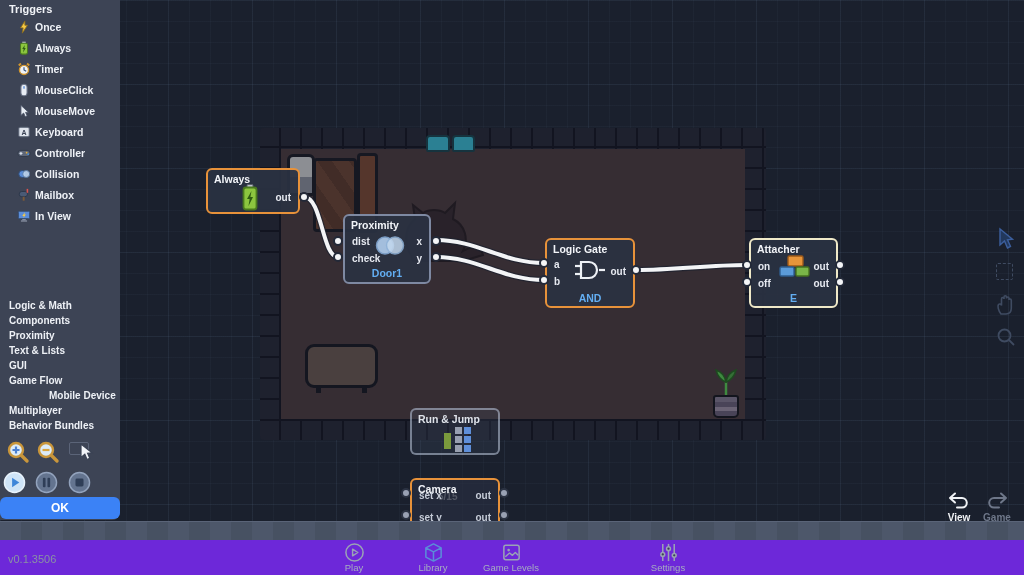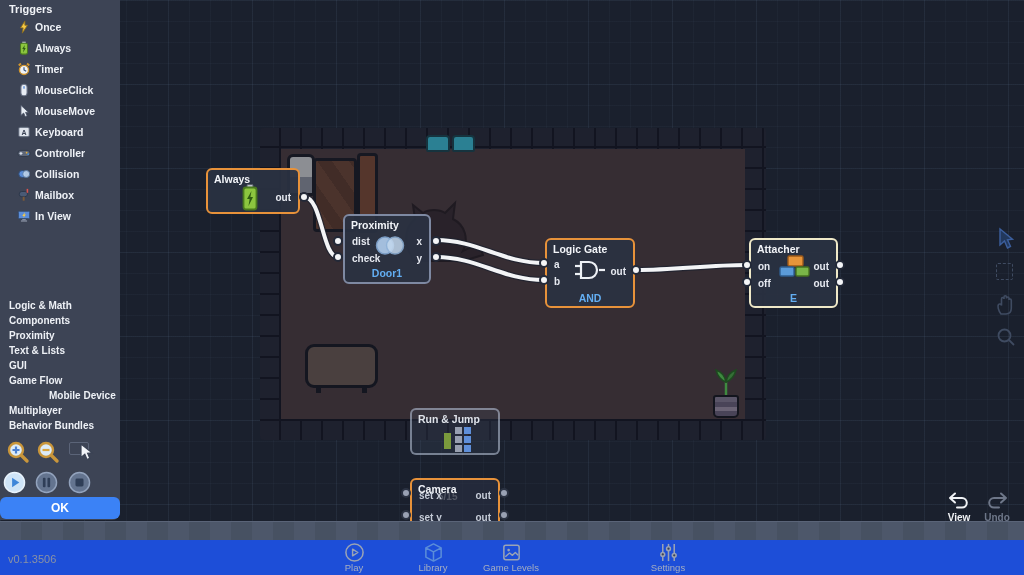--- a/index.html
+++ b/index.html
@@ -56,21 +56,21 @@
   .node.sel { border-color:#e8923a; }
   .node.sel-y { border-color:#efe9c8; }
   .node.ghost { background:rgba(70,80,105,0.22); border:2px solid rgba(190,200,220,0.55); }
   .node.fade { background:rgba(42,49,66,0.6); }
   .counter { position:absolute; left:26px; top:11px; font-size:10px; font-weight:700; color:rgba(255,255,255,0.22); }
   .nicon { position:absolute; }
 
   
   .ground { position:absolute; left:0; top:521px; width:1024px; height:19px; z-index:4;
     background:repeating-linear-gradient(90deg, #4d576a 0 21px, #475162 21px 42px); border-top:1px solid #5a6478; }
-  .bottombar { position:absolute; left:0; top:540px; width:1024px; height:35px; z-index:5; background:#1d4ed8; }
+  .bottombar { position:absolute; left:0; top:540px; width:1024px; height:35px; z-index:5; background:#6d28d9; }
   .bb-item { position:absolute; top:2px; width:78px; height:33px; text-align:center; cursor:pointer; }
   .bb-item svg { display:block; margin:0 auto; }
   .bb-label { font-size:9.5px; color:#a6aec0; margin-top:-1px; display:block; }
 
   
   .sidebar { position:absolute; left:0; top:0; width:120px; height:520px; z-index:6; background:#3d4455; border-radius:0 0 8px 0; }
   .sb-header { position:absolute; left:9px; top:3px; font-size:11px; font-weight:700; color:#f1f3f7; }
   .trig { position:absolute; left:0; width:120px; height:17px; cursor:pointer; }
   .trig .ticon { position:absolute; left:17px; top:1px; }
   .trig .tlabel { position:absolute; left:35px; top:2px; font-size:10.5px; font-weight:700; color:#eef1f6; }
@@ -259,21 +259,21 @@
   <div class="histbtn undo" style="left:939px; top:492px;">
     <svg width="26" height="17" viewBox="0 0 26 17">
       <path d="M9 1.5 L4 6 L9 10.5 M4 6 H16 a4.8 4.8 0 0 1 0 9.6 H11" fill="none" stroke="#f0f2f5" stroke-width="2" stroke-linecap="round" stroke-linejoin="round"></path>
     </svg>
     <span class="hlabel">View</span>
   </div>
   <div class="histbtn redo" style="left:977px; top:492px;">
     <svg width="26" height="17" viewBox="0 0 26 17">
       <path d="M17 1.5 L22 6 L17 10.5 M22 6 H10 a4.8 4.8 0 0 0 0 9.6 H15" fill="none" stroke="#6e7789" stroke-width="2" stroke-linecap="round" stroke-linejoin="round"></path>
     </svg>
-    <span class="hlabel">Undo</span>
+    <span class="hlabel">Game</span>
   </div>
 
   <div class="ground"></div>
 
   <div class="bottombar">
     <div class="bb-item" style="left:315px;">
       <svg width="21" height="21" viewBox="0 0 22 22">
         <circle cx="11" cy="11" r="9" fill="none" stroke="#9aa3b5" stroke-width="1.6"></circle>
         <path d="M9 7.5 L14.5 11 L9 14.5 Z" fill="none" stroke="#9aa3b5" stroke-width="1.5" stroke-linejoin="round"></path>
       </svg>

